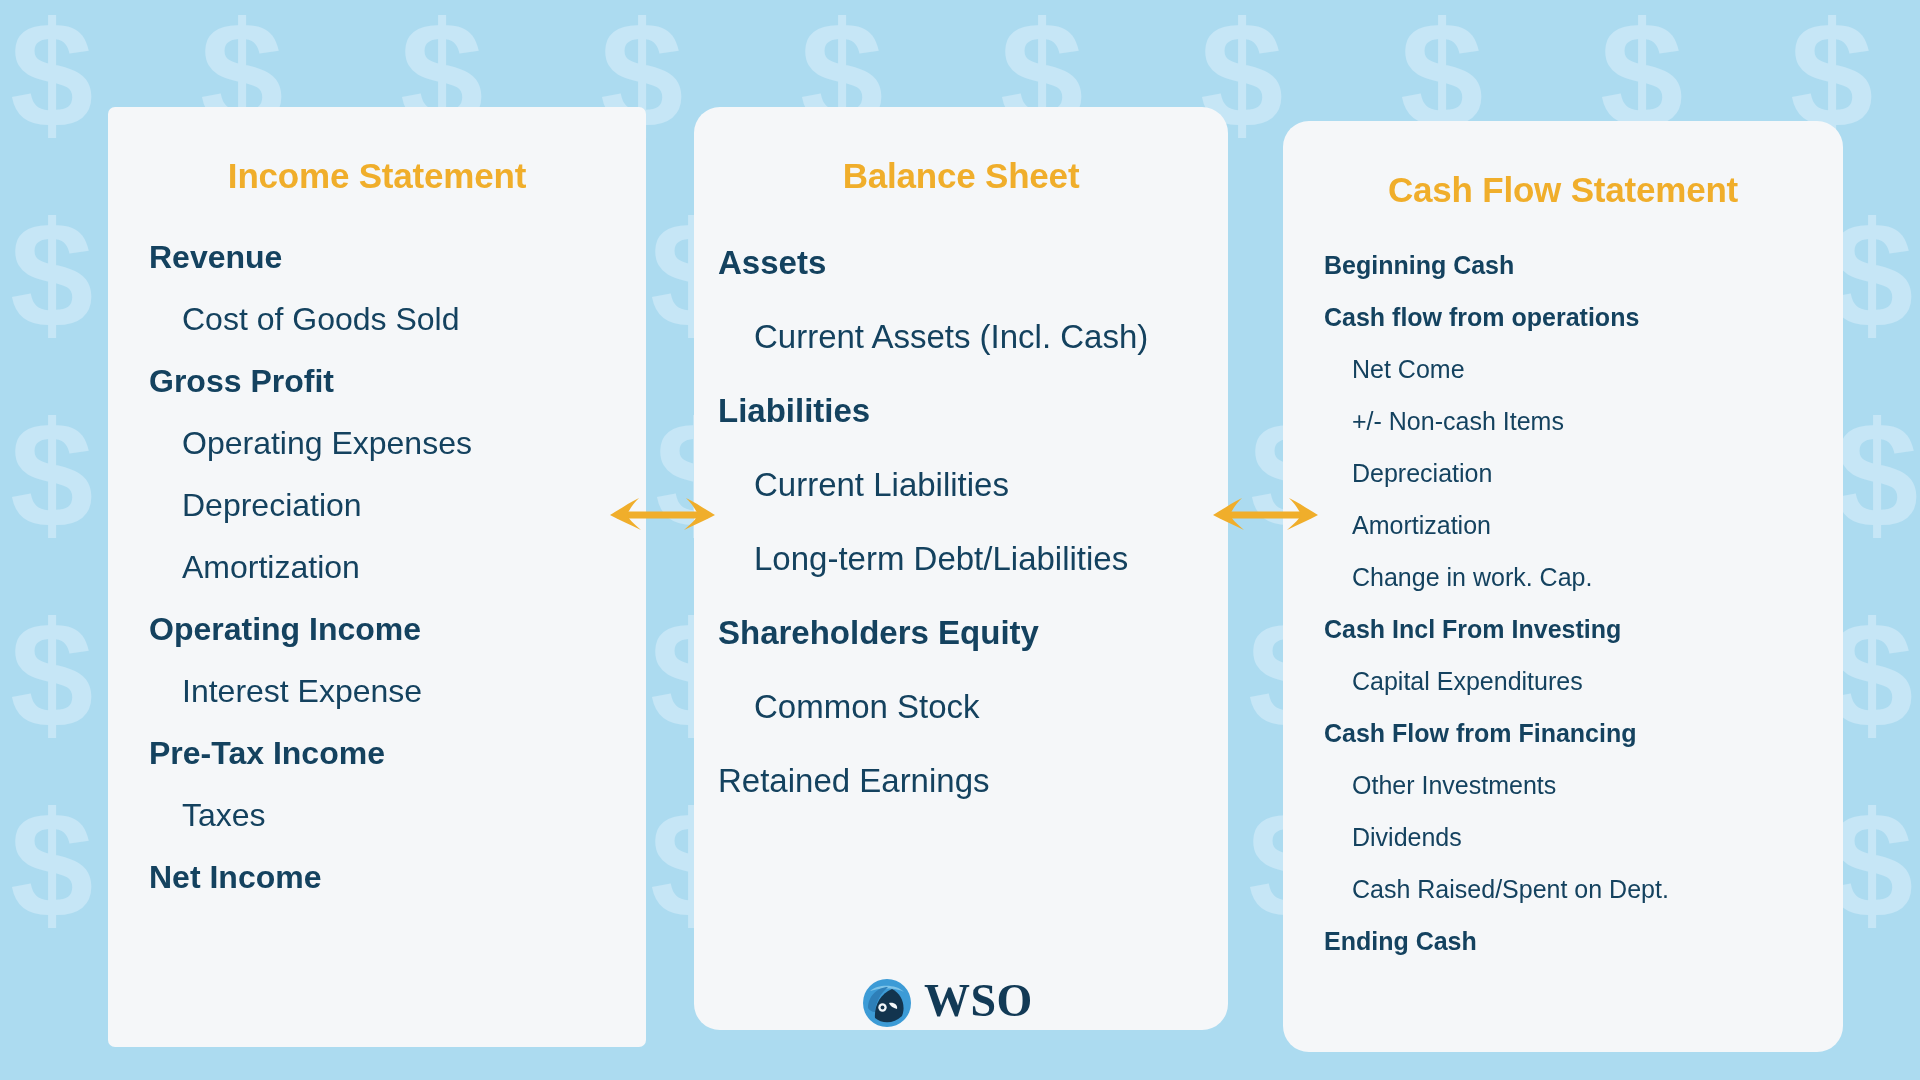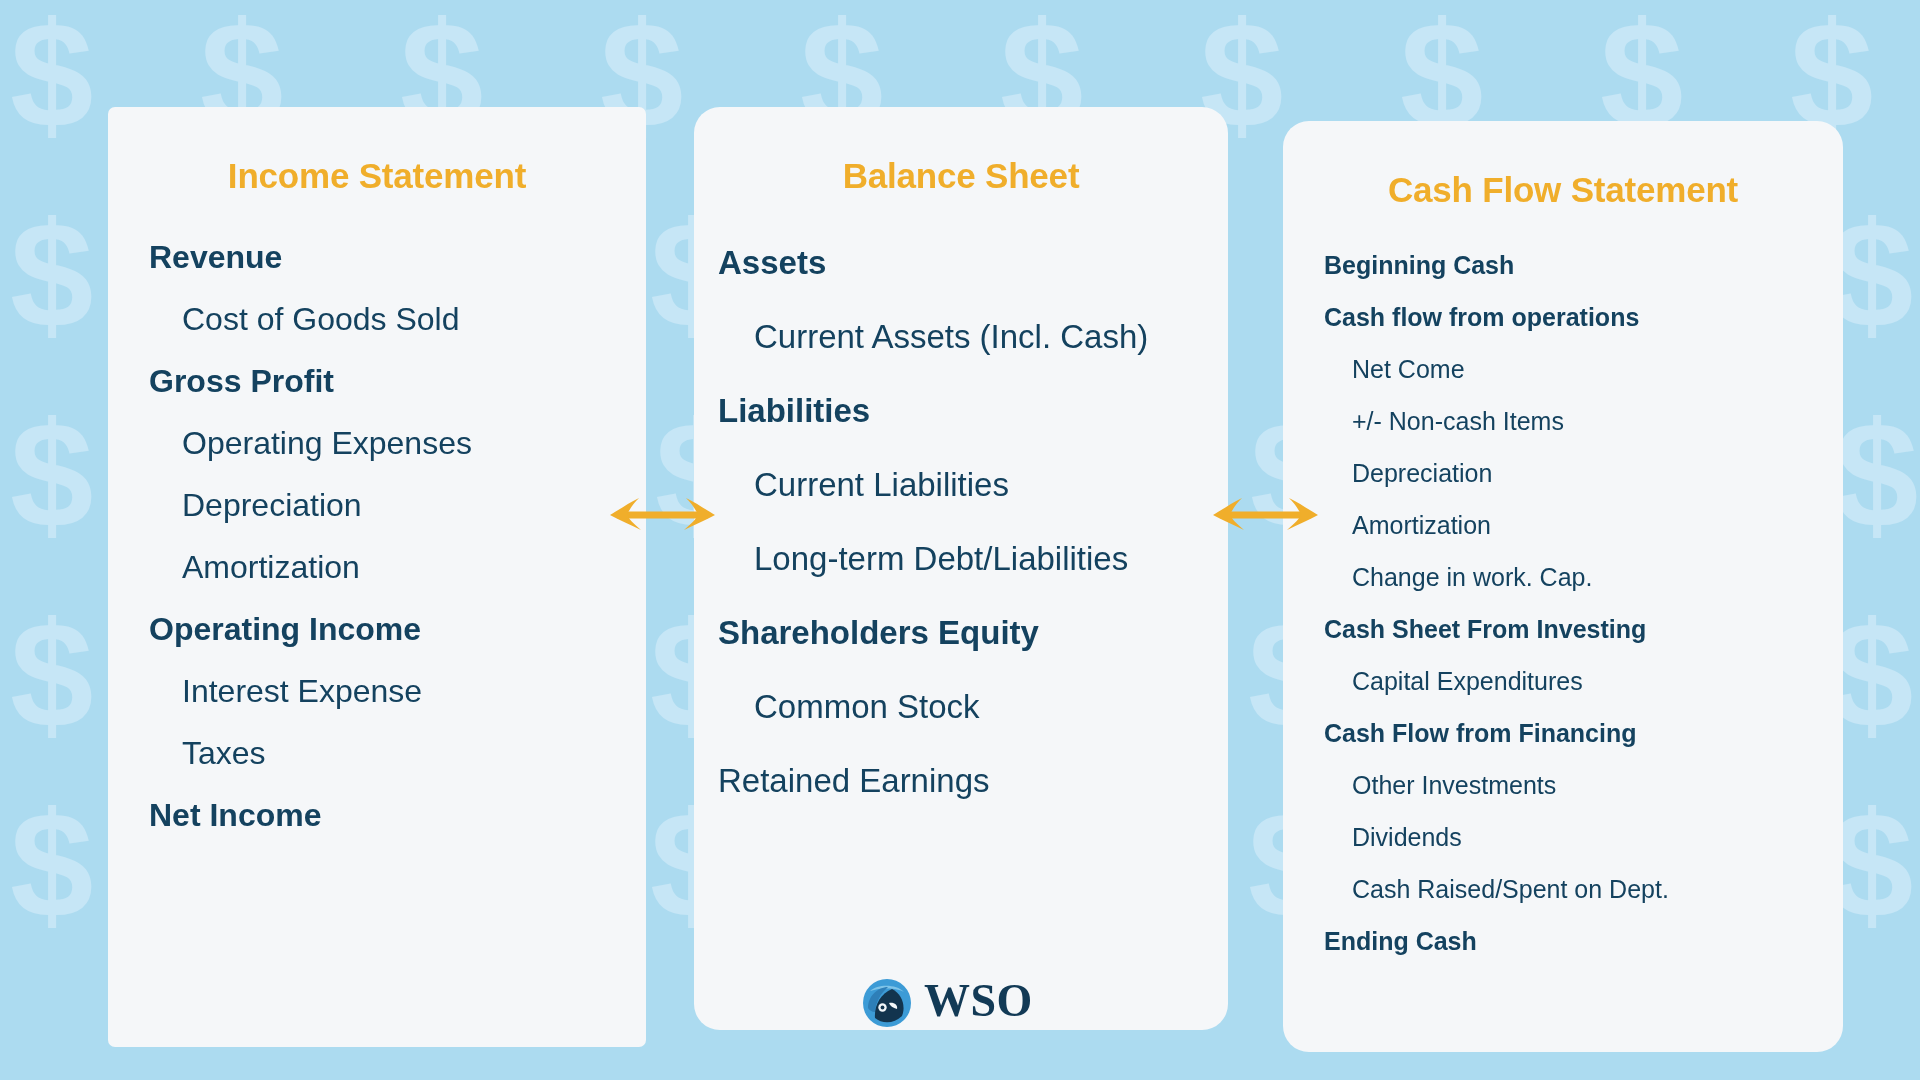--- a/index.html
+++ b/index.html
@@ -128,20 +128,21 @@
     <h2 class="card-title">Income Statement</h2>
     <ul class="lines" id="list-income">
         <li class="line bold">Revenue</li>
         <li class="line ind">Cost of Goods Sold</li>
         <li class="line bold">Gross Profit</li>
         <li class="line ind">Operating Expenses</li>
         <li class="line ind">Depreciation</li>
         <li class="line ind">Amortization</li>
         <li class="line bold">Operating Income</li>
         <li class="line ind">Interest Expense</li>
+        <li class="line bold">Pre-Tax Income</li>
         <li class="line ind">Taxes</li>
         <li class="line bold">Net Income</li>
       </ul>
   </section>
 
   <section class="card" id="card-balance">
     <h2 class="card-title">Balance Sheet</h2>
     <ul class="lines" id="list-balance">
         <li class="line bold">Assets</li>
         <li class="line ind">Current Assets (Incl. Cash)</li>
@@ -157,21 +158,21 @@
   <section class="card" id="card-cashflow">
     <h2 class="card-title">Cash Flow Statement</h2>
     <ul class="lines" id="list-cashflow">
         <li class="line bold">Beginning Cash</li>
         <li class="line bold">Cash flow from operations</li>
         <li class="line ind">Net Come</li>
         <li class="line ind">+/- Non-cash Items</li>
         <li class="line ind">Depreciation</li>
         <li class="line ind">Amortization</li>
         <li class="line ind">Change in work. Cap.</li>
-        <li class="line bold">Cash Sheet From Investing</li>
+        <li class="line bold">Cash Incl From Investing</li>
         <li class="line ind">Capital Expenditures</li>
         <li class="line bold">Cash Flow from Financing</li>
         <li class="line ind">Other Investments</li>
         <li class="line ind">Dividends</li>
         <li class="line ind">Cash Raised/Spent on Dept.</li>
         <li class="line bold">Ending Cash</li>
       </ul>
   </section>
 </div>
 

